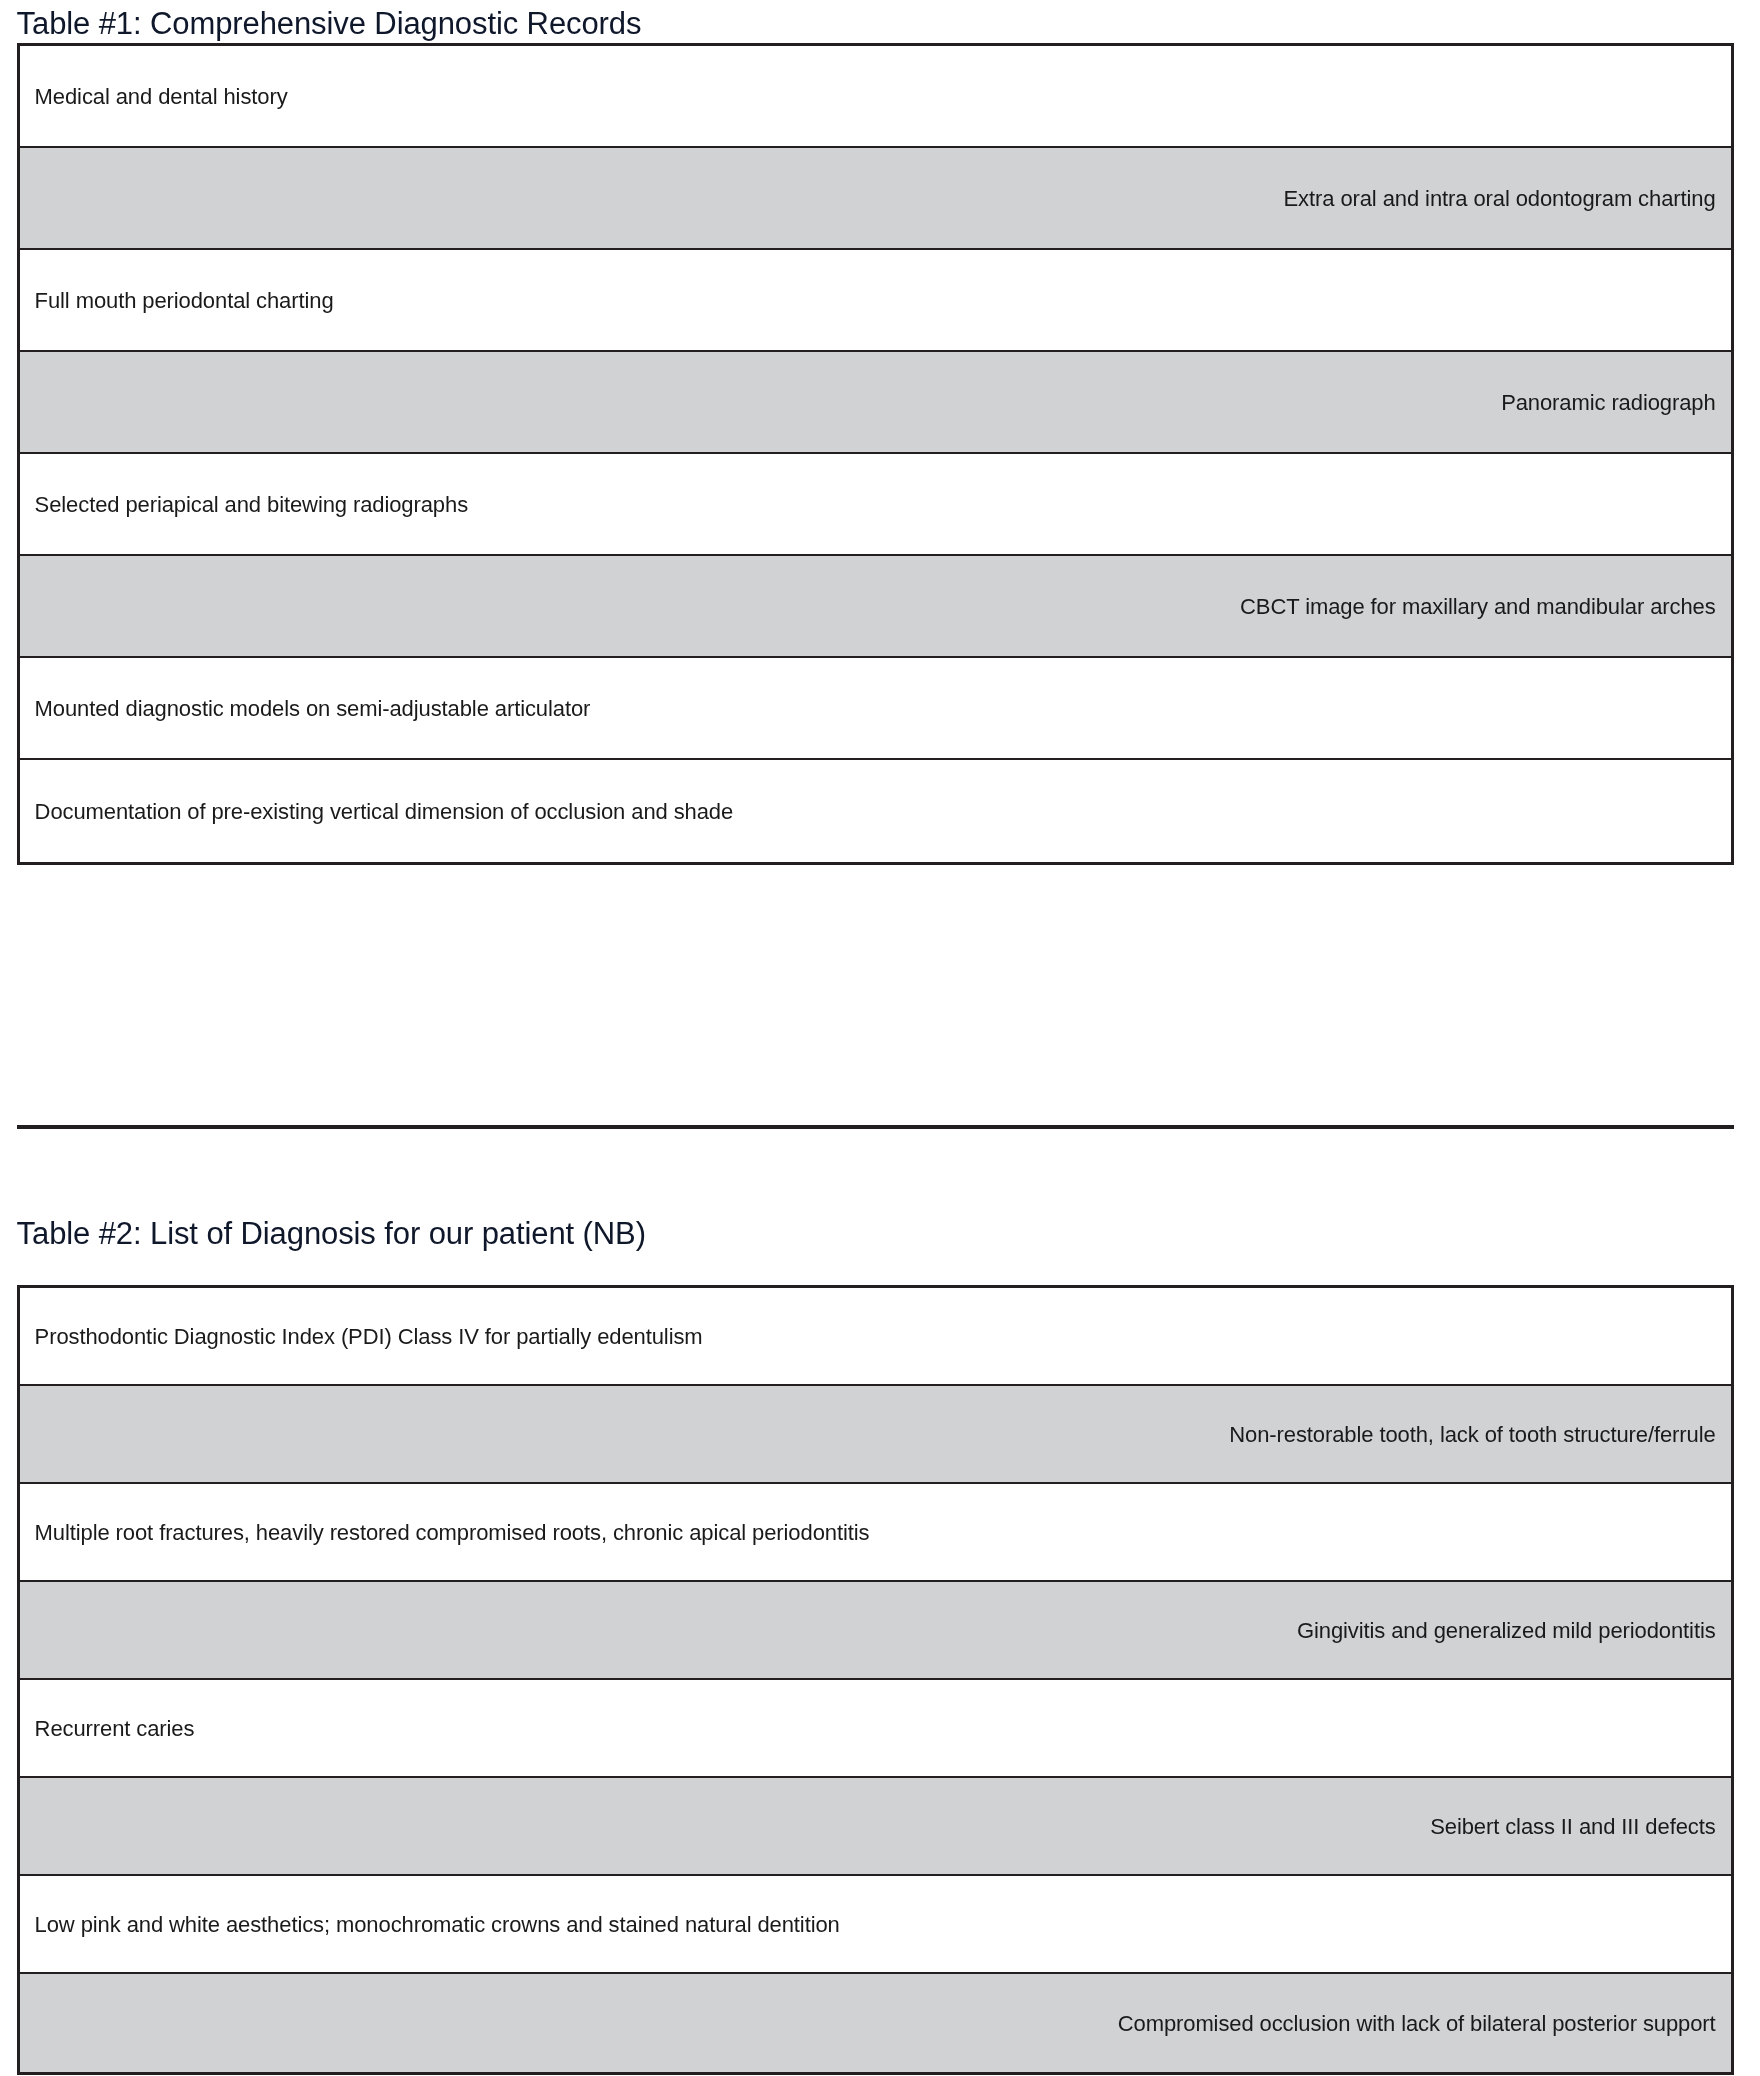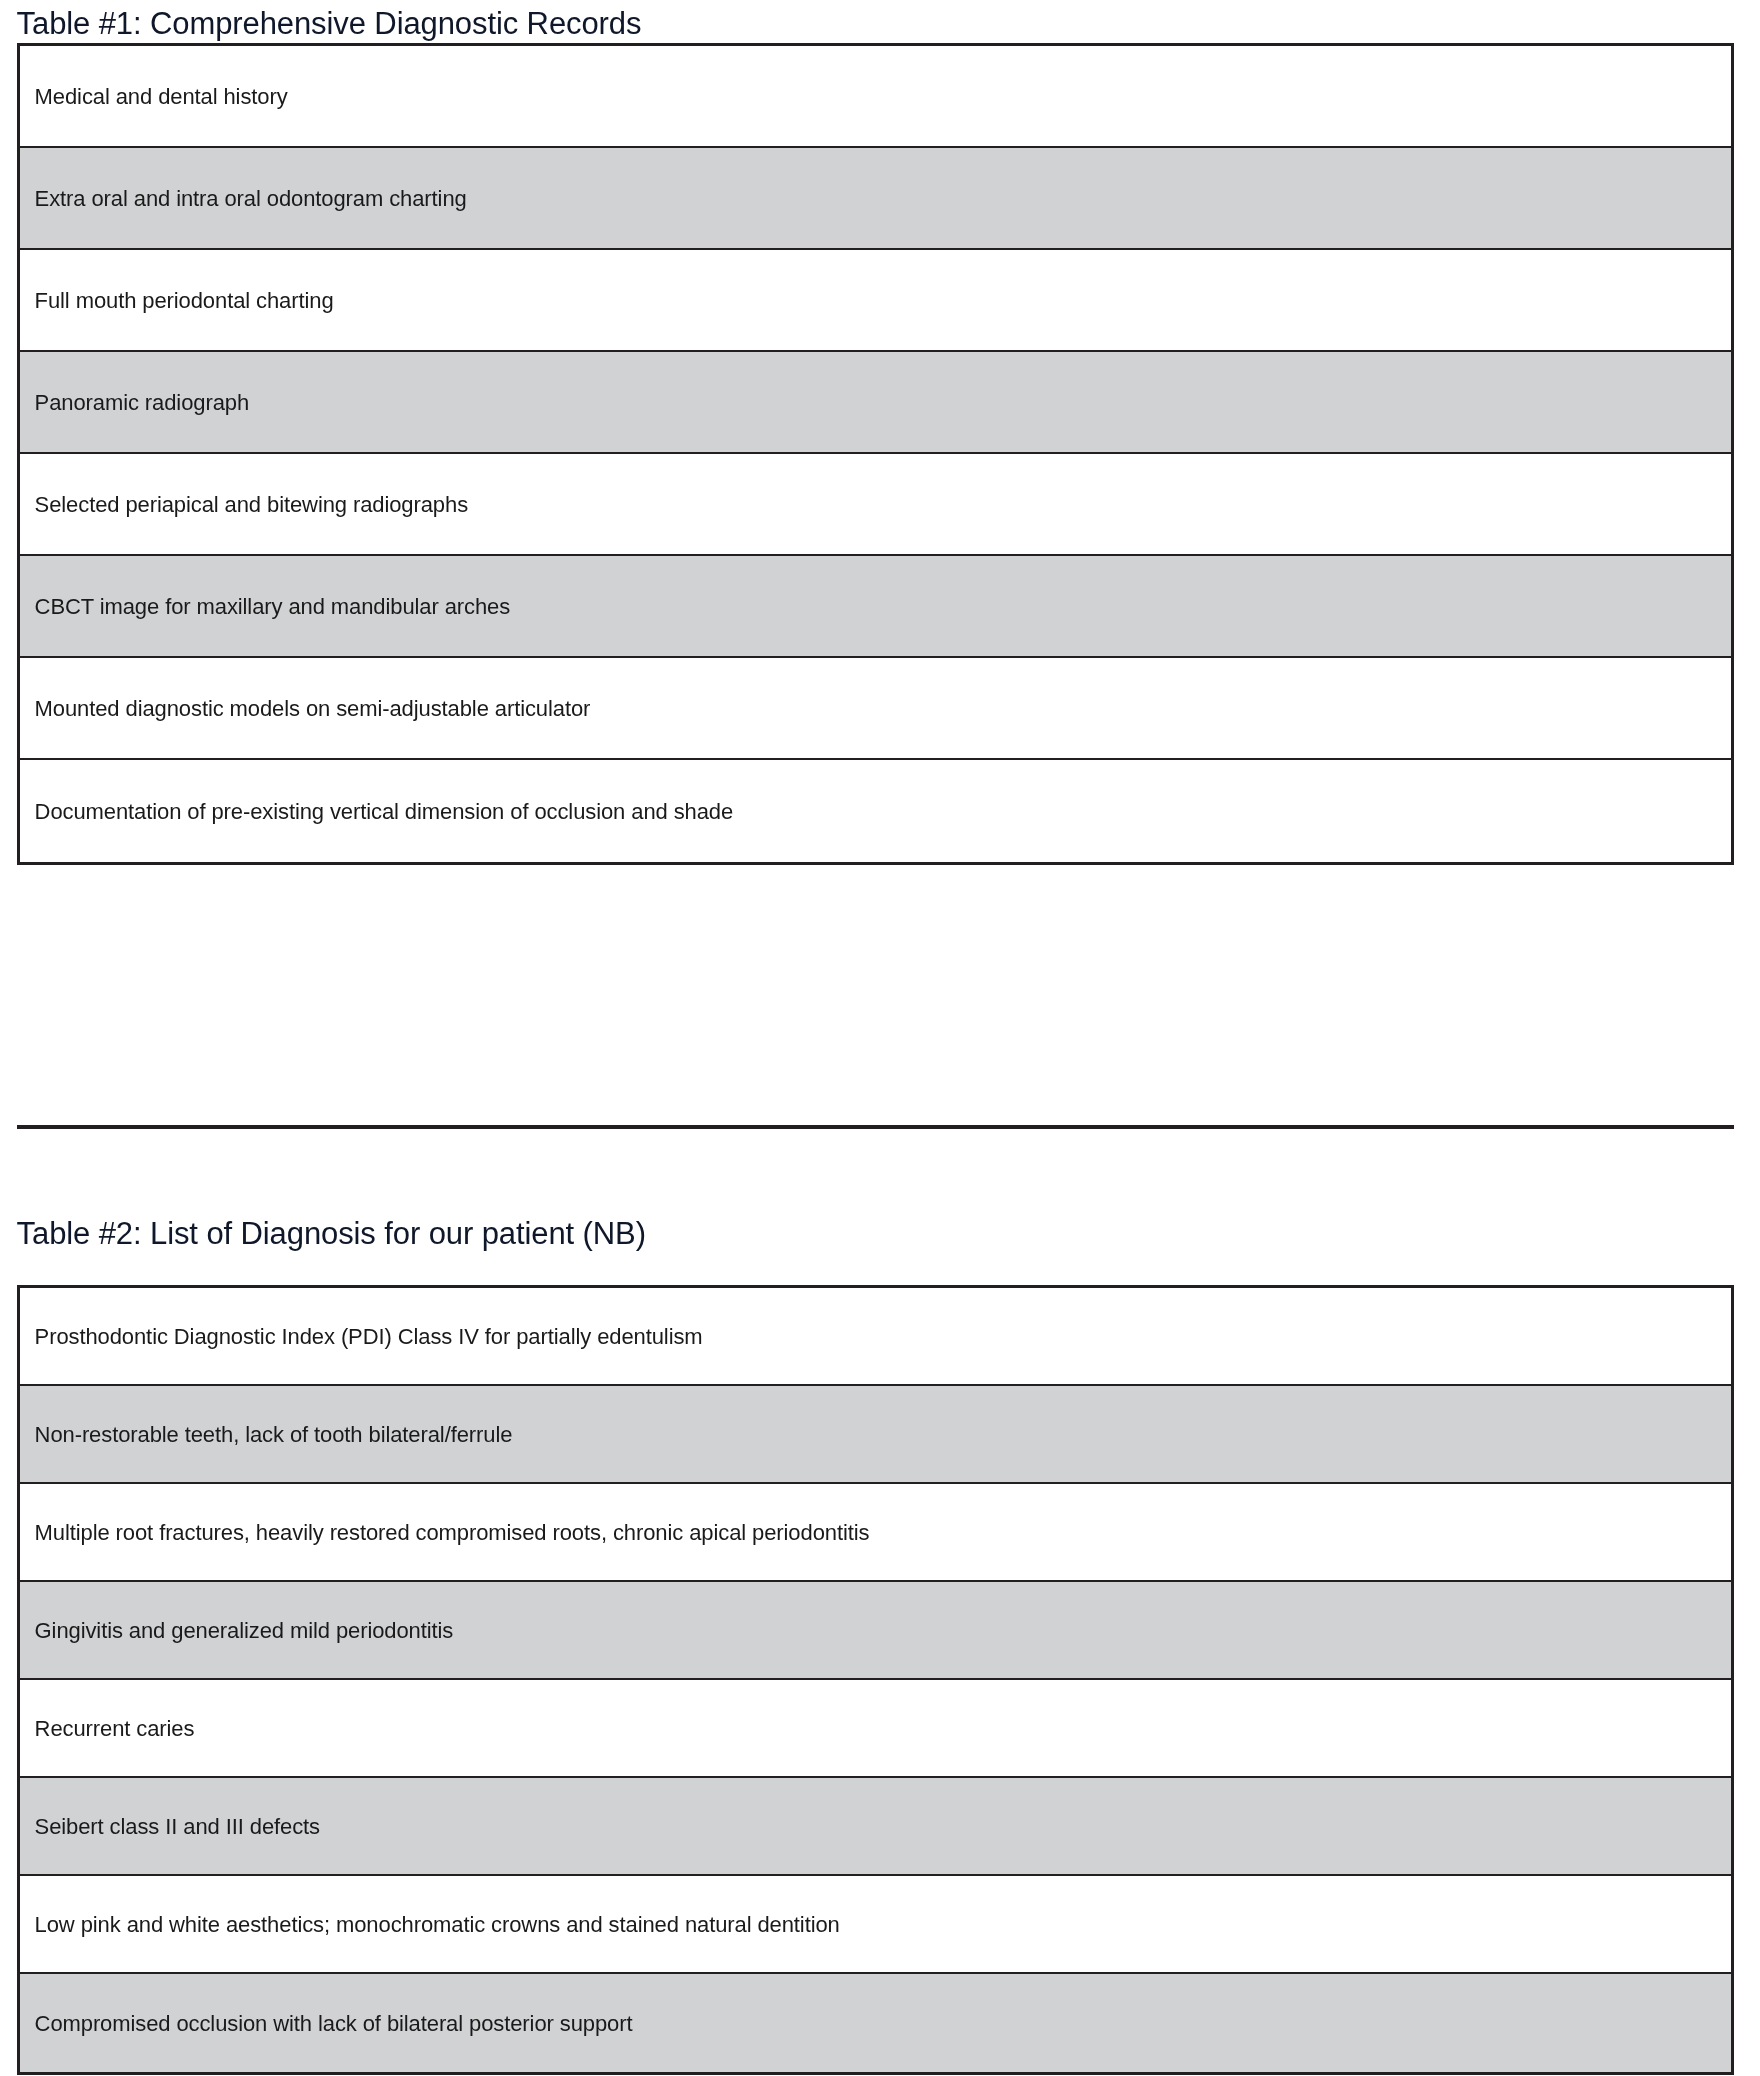--- a/index.html
+++ b/index.html
@@ -53,21 +53,21 @@
     align-items: center;
     border-bottom: 2.8px solid #231f20;
     padding: 0 15px;
   }
   .table-row:last-child {
     border-bottom: none;
   }
   #table-1 .table-row { height: 102px; }
   #table-2 .table-row { height: 98px; }
 
-  .table-row.shaded { background: #d1d2d4; }
+  .table-row.shaded { background: #d1d2d4; justify-content: flex-end; }
   .table-row.plain  { background: #ffffff; }
 
   .cell-text {
     font-size: 22px;
     line-height: 35px;
     letter-spacing: -0.1px;
     color: #1a1a1a;
     white-space: nowrap;
   }
 
@@ -117,21 +117,21 @@
 
   <div class="section-rule" id="divider-rule"></div>
 
   <div class="table-caption" id="caption-2">Table #2: List of Diagnosis for our patient (NB)</div>
 
   <div class="data-table" id="table-2">
     <div class="table-row plain">
       <span class="cell-text">Prosthodontic Diagnostic Index (PDI) Class IV for partially edentulism</span>
     </div>
     <div class="table-row shaded">
-      <span class="cell-text">Non-restorable teeth, lack of tooth bilateral/ferrule</span>
+      <span class="cell-text">Non-restorable tooth, lack of tooth structure/ferrule</span>
     </div>
     <div class="table-row plain">
       <span class="cell-text">Multiple root fractures, heavily restored compromised roots, chronic apical periodontitis</span>
     </div>
     <div class="table-row shaded">
       <span class="cell-text">Gingivitis and generalized mild periodontitis</span>
     </div>
     <div class="table-row plain">
       <span class="cell-text">Recurrent caries</span>
     </div>

